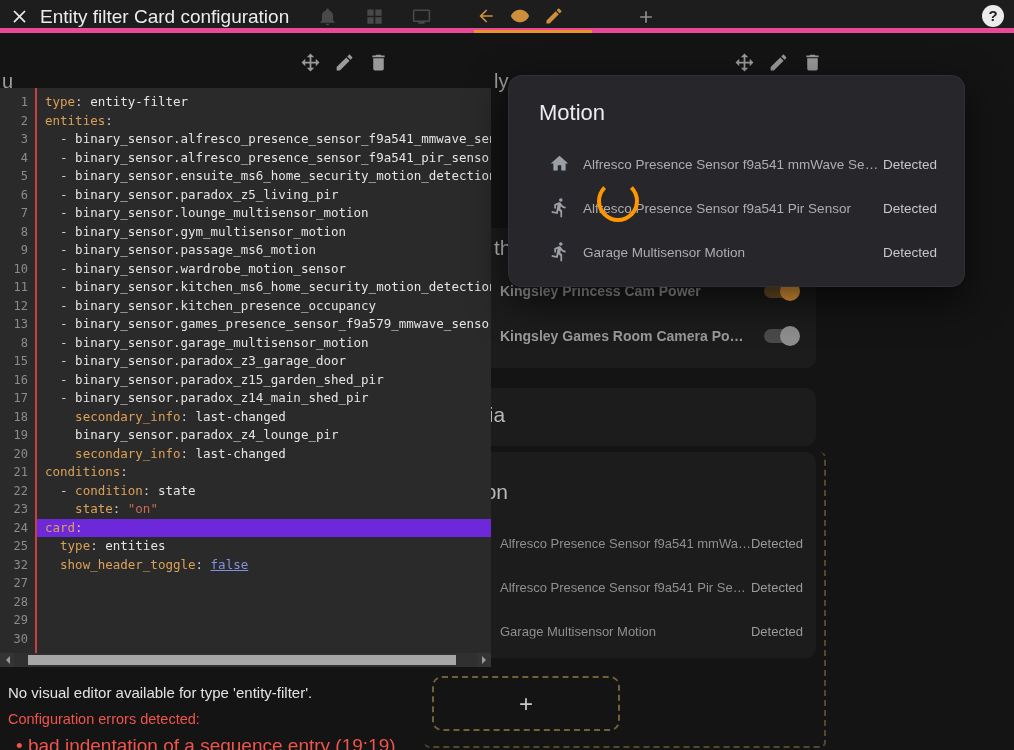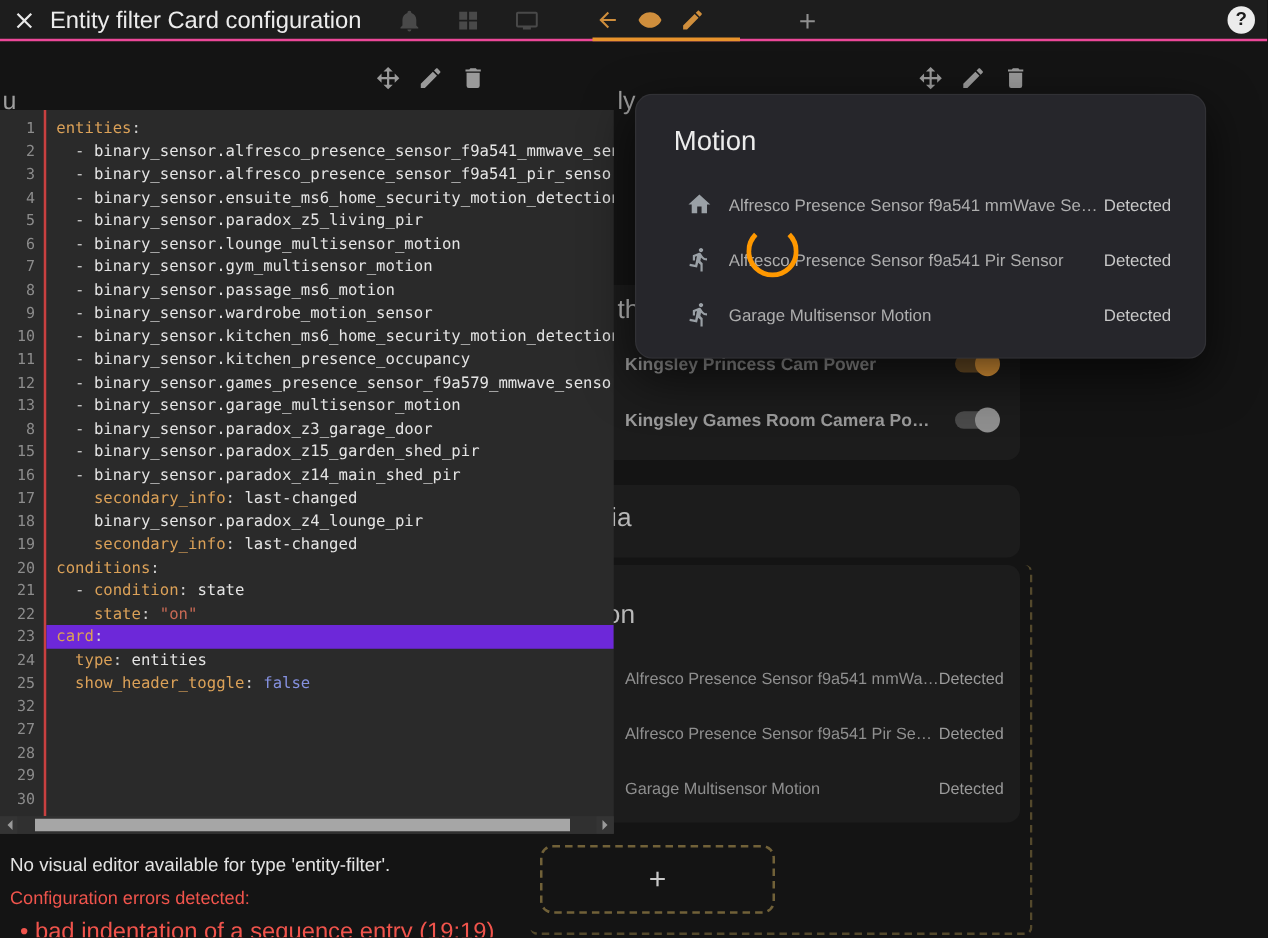--- a/index.html
+++ b/index.html
@@ -5,21 +5,21 @@
   *{margin:0;padding:0;box-sizing:border-box;}
   html,body{width:1014px;height:750px;overflow:hidden;background:#141414;
     font-family:"Liberation Sans",sans-serif;}
   .stage{position:relative;width:1014px;height:750px;background:#141414;overflow:hidden;}
 
   .icon{display:inline-flex;align-items:center;justify-content:center;}
   .icon svg{width:100%;height:100%;fill:currentColor;}
 
   
   header{position:absolute;left:0;top:0;right:0;height:33px;background:#1d1d1d;
-    border-bottom:2px solid #ec4899;z-index:10;}
+    border-bottom:5px solid #ec4899;z-index:10;}
   .close-btn{position:absolute;left:9px;top:6px;width:21px;height:21px;color:#e8e8e8;
     background:none;border:none;cursor:pointer;}
   .dlg-title{position:absolute;left:40px;top:0;line-height:33px;font-size:19px;font-weight:500;
     color:#ececec;white-space:nowrap;z-index:2;}
   .faint{position:absolute;top:7px;width:19px;height:19px;color:#bbb;opacity:.28;z-index:1;}
   .tabbar{position:absolute;left:476px;top:0;height:32px;display:flex;align-items:center;gap:14px;}
   .tab{width:20px;height:20px;color:#cf8e3c;background:none;border:none;cursor:pointer;}
   .tab-underline{position:absolute;left:474px;top:30px;width:118px;height:3px;background:#e8932c;}
   .add-tab{position:absolute;left:636px;top:7px;width:20px;height:20px;color:#8f8f8f;
     background:none;border:none;cursor:pointer;}
@@ -84,21 +84,21 @@
   
   .editor{position:absolute;left:0;top:88px;width:491px;height:579px;background:#2a2a2a;z-index:5;
     font-family:"DejaVu Sans Mono",monospace;}
   .gutter{position:absolute;left:0;top:0;width:35px;padding-top:5px;text-align:right;}
   .gutter .ln{height:18.5px;line-height:18.5px;padding-right:7px;font-size:12px;color:#8c8c8c;}
   .stripe{position:absolute;left:35px;top:0;width:2px;height:565px;background:#c94040;}
   .codearea{position:absolute;left:37px;top:0;right:0;height:565px;overflow:hidden;padding-top:5px;}
   .cl{height:18.5px;line-height:18.5px;padding-left:8px;font-size:12.5px;white-space:pre;color:#e4e4e4;}
   .cl.active{background:#6d28d9;}
   .tok-k{color:#dba158;} .tok-v{color:#e4e4e4;} .tok-p{color:#cfcfcf;}
-  .tok-b{color:#8591e0;} .tok-s{color:#c96a55;}
+  .tok-b{color:#8591e0;text-decoration:underline;} .tok-s{color:#c96a55;}
   .hscroll{position:absolute;left:0;bottom:0;height:14px;width:491px;display:flex;background:#303030;}
   .sbtn{width:14px;height:14px;background:#343434;border:none;display:flex;align-items:center;
     justify-content:center;cursor:pointer;}
   .tri{width:0;height:0;border:4px solid transparent;}
   .tri-l{border-right-color:#9a9a9a;margin-right:3px;}
   .tri-r{border-left-color:#9a9a9a;margin-left:3px;}
   .strack{flex:1;position:relative;background:#303030;}
   .sthumb{position:absolute;left:14px;top:2px;width:428px;height:10px;background:#a6a6a6;}
 
   
@@ -322,20 +322,21 @@
         <div class="ln">24</div>
         <div class="ln">25</div>
         <div class="ln">32</div>
         <div class="ln">27</div>
         <div class="ln">28</div>
         <div class="ln">29</div>
         <div class="ln">30</div>
       </div>
     <div class="stripe"></div>
     <div class="codearea" id="codeArea">
+        <div class="cl"><span class="tok-k">type</span><span class="tok-p">: </span><span class="tok-v">entity-filter</span></div>
         <div class="cl"><span class="tok-k">entities</span><span class="tok-p">:</span></div>
         <div class="cl"><span class="tok-p">  - </span><span class="tok-v">binary_sensor.alfresco_presence_sensor_f9a541_mmwave_sensor</span></div>
         <div class="cl"><span class="tok-p">  - </span><span class="tok-v">binary_sensor.alfresco_presence_sensor_f9a541_pir_sensor</span></div>
         <div class="cl"><span class="tok-p">  - </span><span class="tok-v">binary_sensor.ensuite_ms6_home_security_motion_detection</span></div>
         <div class="cl"><span class="tok-p">  - </span><span class="tok-v">binary_sensor.paradox_z5_living_pir</span></div>
         <div class="cl"><span class="tok-p">  - </span><span class="tok-v">binary_sensor.lounge_multisensor_motion</span></div>
         <div class="cl"><span class="tok-p">  - </span><span class="tok-v">binary_sensor.gym_multisensor_motion</span></div>
         <div class="cl"><span class="tok-p">  - </span><span class="tok-v">binary_sensor.passage_ms6_motion</span></div>
         <div class="cl"><span class="tok-p">  - </span><span class="tok-v">binary_sensor.wardrobe_motion_sensor</span></div>
         <div class="cl"><span class="tok-p">  - </span><span class="tok-v">binary_sensor.kitchen_ms6_home_security_motion_detection</span></div>

